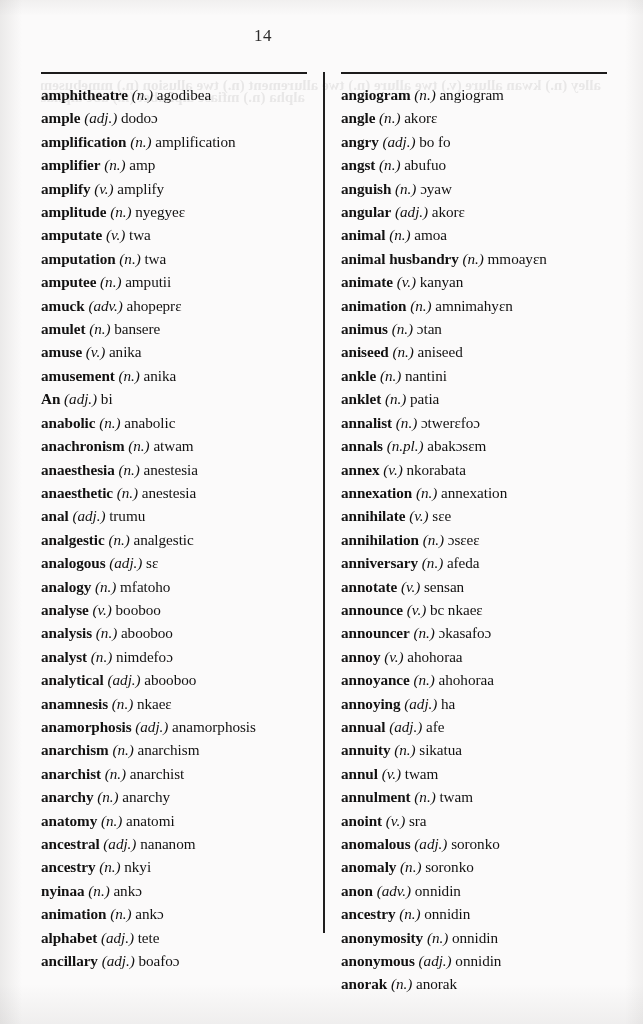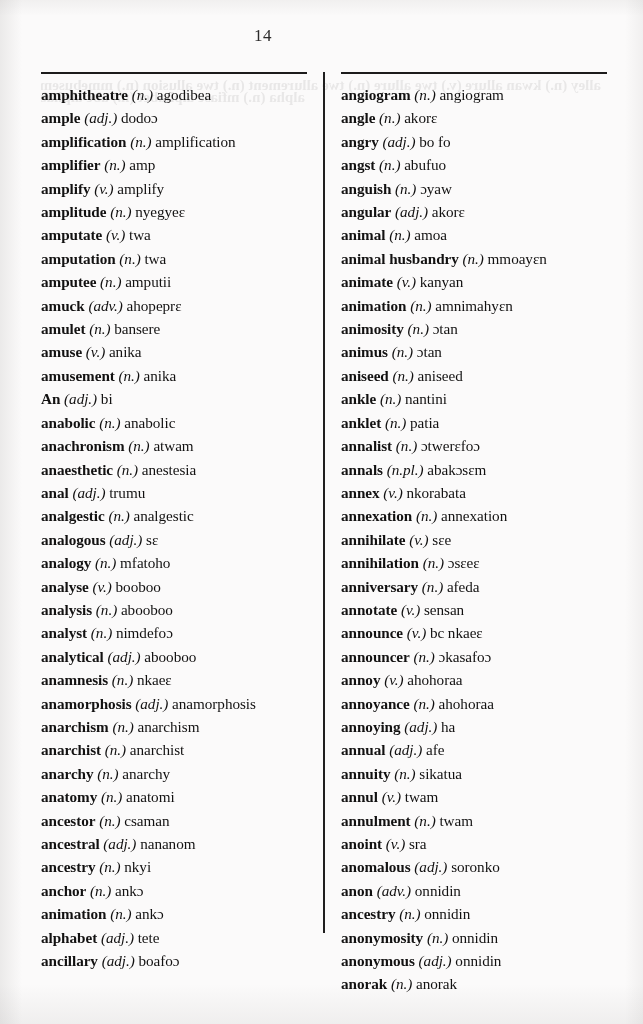--- a/index.html
+++ b/index.html
@@ -187,39 +187,39 @@
           <li class="entry"><span class="headword">amputate</span> <span class="pos">(v.)</span> <span class="gloss">twa</span></li>
           <li class="entry"><span class="headword">amputation</span> <span class="pos">(n.)</span> <span class="gloss">twa</span></li>
           <li class="entry"><span class="headword">amputee</span> <span class="pos">(n.)</span> <span class="gloss">amputii</span></li>
           <li class="entry"><span class="headword">amuck</span> <span class="pos">(adv.)</span> <span class="gloss">ahopeprɛ</span></li>
           <li class="entry"><span class="headword">amulet</span> <span class="pos">(n.)</span> <span class="gloss">bansere</span></li>
           <li class="entry"><span class="headword">amuse</span> <span class="pos">(v.)</span> <span class="gloss">anika</span></li>
           <li class="entry"><span class="headword">amusement</span> <span class="pos">(n.)</span> <span class="gloss">anika</span></li>
           <li class="entry"><span class="headword">An</span> <span class="pos">(adj.)</span> <span class="gloss">bi</span></li>
           <li class="entry"><span class="headword">anabolic</span> <span class="pos">(n.)</span> <span class="gloss">anabolic</span></li>
           <li class="entry"><span class="headword">anachronism</span> <span class="pos">(n.)</span> <span class="gloss">atwam</span></li>
+          <li class="entry"><span class="headword">anaesthesia</span> <span class="pos">(n.)</span> <span class="gloss">anestesia</span></li>
           <li class="entry"><span class="headword">anaesthetic</span> <span class="pos">(n.)</span> <span class="gloss">anestesia</span></li>
           <li class="entry"><span class="headword">anal</span> <span class="pos">(adj.)</span> <span class="gloss">trumu</span></li>
           <li class="entry"><span class="headword">analgestic</span> <span class="pos">(n.)</span> <span class="gloss">analgestic</span></li>
           <li class="entry"><span class="headword">analogous</span> <span class="pos">(adj.)</span> <span class="gloss">sɛ</span></li>
           <li class="entry"><span class="headword">analogy</span> <span class="pos">(n.)</span> <span class="gloss">mfatoho</span></li>
           <li class="entry"><span class="headword">analyse</span> <span class="pos">(v.)</span> <span class="gloss">booboo</span></li>
           <li class="entry"><span class="headword">analysis</span> <span class="pos">(n.)</span> <span class="gloss">abooboo</span></li>
           <li class="entry"><span class="headword">analyst</span> <span class="pos">(n.)</span> <span class="gloss">nimdefoɔ</span></li>
           <li class="entry"><span class="headword">analytical</span> <span class="pos">(adj.)</span> <span class="gloss">abooboo</span></li>
           <li class="entry"><span class="headword">anamnesis</span> <span class="pos">(n.)</span> <span class="gloss">nkaeɛ</span></li>
           <li class="entry"><span class="headword">anamorphosis</span> <span class="pos">(adj.)</span> <span class="gloss">anamorphosis</span></li>
           <li class="entry"><span class="headword">anarchism</span> <span class="pos">(n.)</span> <span class="gloss">anarchism</span></li>
           <li class="entry"><span class="headword">anarchist</span> <span class="pos">(n.)</span> <span class="gloss">anarchist</span></li>
           <li class="entry"><span class="headword">anarchy</span> <span class="pos">(n.)</span> <span class="gloss">anarchy</span></li>
           <li class="entry"><span class="headword">anatomy</span> <span class="pos">(n.)</span> <span class="gloss">anatomi</span></li>
-          <li class="entry"><span class="headword">ancestor</span> <span class="pos">(n.)</span> <span class="gloss">csaman</span></li>
           <li class="entry"><span class="headword">ancestral</span> <span class="pos">(adj.)</span> <span class="gloss">nananom</span></li>
           <li class="entry"><span class="headword">ancestry</span> <span class="pos">(n.)</span> <span class="gloss">nkyi</span></li>
-          <li class="entry"><span class="headword">anchor</span> <span class="pos">(n.)</span> <span class="gloss">ankɔ</span></li>
+          <li class="entry"><span class="headword">nyinaa</span> <span class="pos">(n.)</span> <span class="gloss">ankɔ</span></li>
           <li class="entry"><span class="headword">animation</span> <span class="pos">(n.)</span> <span class="gloss">ankɔ</span></li>
           <li class="entry"><span class="headword">alphabet</span> <span class="pos">(adj.)</span> <span class="gloss">tete</span></li>
           <li class="entry"><span class="headword">ancillary</span> <span class="pos">(adj.)</span> <span class="gloss">boafoɔ</span></li>
         </ul>
     </div>
 
     <div class="gutter">
       <div class="gutter-line"></div>
     </div>
 
@@ -229,21 +229,20 @@
           <li class="entry"><span class="headword">angiogram</span> <span class="pos">(n.)</span> <span class="gloss">angiogram</span></li>
           <li class="entry"><span class="headword">angle</span> <span class="pos">(n.)</span> <span class="gloss">akorɛ</span></li>
           <li class="entry"><span class="headword">angry</span> <span class="pos">(adj.)</span> <span class="gloss">bo fo</span></li>
           <li class="entry"><span class="headword">angst</span> <span class="pos">(n.)</span> <span class="gloss">abufuo</span></li>
           <li class="entry"><span class="headword">anguish</span> <span class="pos">(n.)</span> <span class="gloss">ɔyaw</span></li>
           <li class="entry"><span class="headword">angular</span> <span class="pos">(adj.)</span> <span class="gloss">akorɛ</span></li>
           <li class="entry"><span class="headword">animal</span> <span class="pos">(n.)</span> <span class="gloss">amoa</span></li>
           <li class="entry"><span class="headword">animal husbandry</span> <span class="pos">(n.)</span> <span class="gloss">mmoayɛn</span></li>
           <li class="entry"><span class="headword">animate</span> <span class="pos">(v.)</span> <span class="gloss">kanyan</span></li>
           <li class="entry"><span class="headword">animation</span> <span class="pos">(n.)</span> <span class="gloss">amnimahyɛn</span></li>
-          <li class="entry"><span class="headword">animosity</span> <span class="pos">(n.)</span> <span class="gloss">ɔtan</span></li>
           <li class="entry"><span class="headword">animus</span> <span class="pos">(n.)</span> <span class="gloss">ɔtan</span></li>
           <li class="entry"><span class="headword">aniseed</span> <span class="pos">(n.)</span> <span class="gloss">aniseed</span></li>
           <li class="entry"><span class="headword">ankle</span> <span class="pos">(n.)</span> <span class="gloss">nantini</span></li>
           <li class="entry"><span class="headword">anklet</span> <span class="pos">(n.)</span> <span class="gloss">patia</span></li>
           <li class="entry"><span class="headword">annalist</span> <span class="pos">(n.)</span> <span class="gloss">ɔtwerɛfoɔ</span></li>
           <li class="entry"><span class="headword">annals</span> <span class="pos">(n.pl.)</span> <span class="gloss">abakɔsɛm</span></li>
           <li class="entry"><span class="headword">annex</span> <span class="pos">(v.)</span> <span class="gloss">nkorabata</span></li>
           <li class="entry"><span class="headword">annexation</span> <span class="pos">(n.)</span> <span class="gloss">annexation</span></li>
           <li class="entry"><span class="headword">annihilate</span> <span class="pos">(v.)</span> <span class="gloss">sɛe</span></li>
           <li class="entry"><span class="headword">annihilation</span> <span class="pos">(n.)</span> <span class="gloss">ɔsɛeɛ</span></li>
@@ -253,20 +252,21 @@
           <li class="entry"><span class="headword">announcer</span> <span class="pos">(n.)</span> <span class="gloss">ɔkasafoɔ</span></li>
           <li class="entry"><span class="headword">annoy</span> <span class="pos">(v.)</span> <span class="gloss">ahohoraa</span></li>
           <li class="entry"><span class="headword">annoyance</span> <span class="pos">(n.)</span> <span class="gloss">ahohoraa</span></li>
           <li class="entry"><span class="headword">annoying</span> <span class="pos">(adj.)</span> <span class="gloss">ha</span></li>
           <li class="entry"><span class="headword">annual</span> <span class="pos">(adj.)</span> <span class="gloss">afe</span></li>
           <li class="entry"><span class="headword">annuity</span> <span class="pos">(n.)</span> <span class="gloss">sikatua</span></li>
           <li class="entry"><span class="headword">annul</span> <span class="pos">(v.)</span> <span class="gloss">twam</span></li>
           <li class="entry"><span class="headword">annulment</span> <span class="pos">(n.)</span> <span class="gloss">twam</span></li>
           <li class="entry"><span class="headword">anoint</span> <span class="pos">(v.)</span> <span class="gloss">sra</span></li>
           <li class="entry"><span class="headword">anomalous</span> <span class="pos">(adj.)</span> <span class="gloss">soronko</span></li>
+          <li class="entry"><span class="headword">anomaly</span> <span class="pos">(n.)</span> <span class="gloss">soronko</span></li>
           <li class="entry"><span class="headword">anon</span> <span class="pos">(adv.)</span> <span class="gloss">onnidin</span></li>
           <li class="entry"><span class="headword">ancestry</span> <span class="pos">(n.)</span> <span class="gloss">onnidin</span></li>
           <li class="entry"><span class="headword">anonymosity</span> <span class="pos">(n.)</span> <span class="gloss">onnidin</span></li>
           <li class="entry"><span class="headword">anonymous</span> <span class="pos">(adj.)</span> <span class="gloss">onnidin</span></li>
           <li class="entry"><span class="headword">anorak</span> <span class="pos">(n.)</span> <span class="gloss">anorak</span></li>
         </ul>
     </div>
 
   </div>
 </div>

